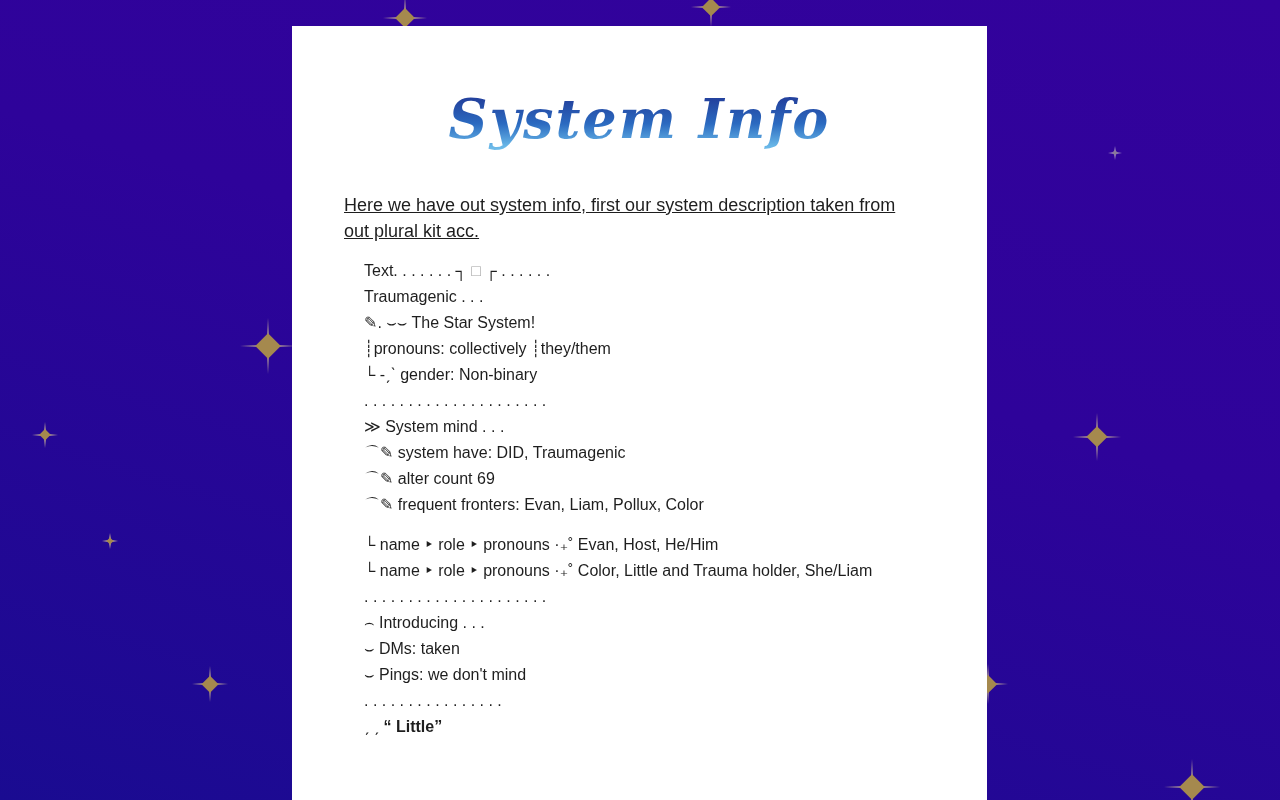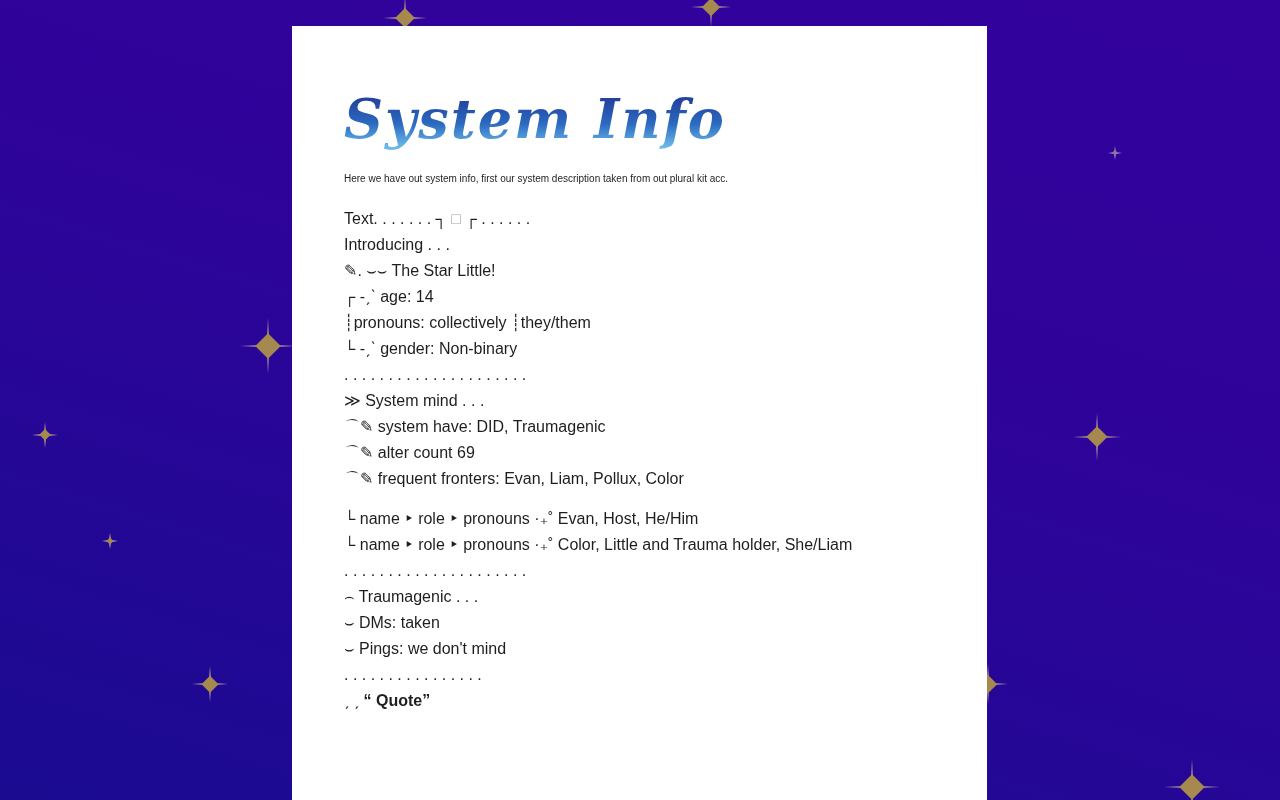--- a/index.html
+++ b/index.html
@@ -20,30 +20,30 @@
   .sparkle.faint .ray-v{background:linear-gradient(to bottom,rgba(170,150,200,0),rgba(170,150,200,.9) 45%,rgba(170,150,200,.9) 55%,rgba(170,150,200,0));}
   .sparkle.faint .ray-h{background:linear-gradient(to right,rgba(170,150,200,0),rgba(170,150,200,.9) 45%,rgba(170,150,200,.9) 55%,rgba(170,150,200,0));}
   .sparkle.faint .core{background:#8a7a9a;width:30%;height:30%;}
 
   
   .card{
     position:absolute;z-index:2;left:292px;top:26px;width:695px;bottom:-10px;
     background:#ffffff;box-sizing:border-box;padding:0 52px;
   }
   .page-title{
-    margin:46px 0 0;
+    margin:46px 0 0;text-align:center;
     font-family:"DejaVu Serif","Liberation Serif",serif;
     font-style:italic;font-weight:700;font-size:54px;line-height:94px;letter-spacing:2px;
     color:#2a5ab8;
     background:linear-gradient(180deg,#1c2c96 6%,#24449f 30%,#2b6ac0 55%,#66b4e6 78%,#9adef8 100%);
     -webkit-background-clip:text;background-clip:text;-webkit-text-fill-color:transparent;
   }
-  .intro{margin:0 0 0;max-width:578px;font-size:10px;line-height:26px;color:#1e1e1e;}
+  .intro{margin:26px 0 0;max-width:578px;font-size:18px;line-height:26px;color:#1e1e1e;text-decoration:underline;}
   .tblock{margin:14px 0 0;font-size:16px;line-height:26px;color:#1e1e1e;}
-  .line{white-space:pre-wrap;}
+  .line{white-space:pre-wrap;margin-left:20px;}
   .tofu{color:#a3a3a3;}
   .bold{font-weight:700;}
 </style>
 </head>
 <body>
 
 <div class="sparkle" style="left:405px;top:18px;width:44px;height:44px;">
     <i class="ray-v"></i>
     <i class="ray-h"></i>
     <i class="core"></i>
@@ -95,36 +95,35 @@
   </div>
 
 <div class="card">
 
   <h1 class="page-title">System Info</h1>
 
   <p class="intro">Here we have out system info, first our system description taken from out plural kit acc.</p>
 
   <div class="tblock">
     <div class="line"><span>Text. . . . . . . ┐ </span><span class="tofu">□</span><span> ┌ . . . . . .</span></div>
-    <div class="line">Introducing . . .</div>
-    <div class="line">✎. ⌣⌣ The Star Little!</div>
-    <div class="line">┌ -ˏˋ age: 14</div>
+    <div class="line">Traumagenic . . .</div>
+    <div class="line">✎. ⌣⌣ The Star System!</div>
     <div class="line">┊pronouns: collectively ┊they/them</div>
     <div class="line">└ -ˏˋ gender: Non-binary</div>
     <div class="line">. . . . . . . . . . . . . . . . . . . . .</div>
     <div class="line">≫ System mind . . .</div>
     <div class="line">⌒✎ system have: DID, Traumagenic</div>
     <div class="line">⌒✎ alter count 69</div>
     <div class="line">⌒✎ frequent fronters: Evan, Liam, Pollux, Color</div>
   </div>
 
   <div class="tblock">
     <div class="line">└ name ‣ role ‣ pronouns ·₊˚ Evan, Host, He/Him</div>
     <div class="line">└ name ‣ role ‣ pronouns ·₊˚ Color, Little and Trauma holder, She/Liam</div>
     <div class="line">. . . . . . . . . . . . . . . . . . . . .</div>
-    <div class="line">⌢ Traumagenic . . .</div>
+    <div class="line">⌢ Introducing . . .</div>
     <div class="line">⌣ DMs: taken</div>
     <div class="line">⌣ Pings: we don't mind</div>
     <div class="line">. . . . . . . . . . . . . . . .</div>
-    <div class="line"><span>ˏ ˏ </span><span class="bold">“ Quote”</span></div>
+    <div class="line"><span>ˏ ˏ </span><span class="bold">“ Little”</span></div>
   </div>
 
 </div>
 
 </body></html>

